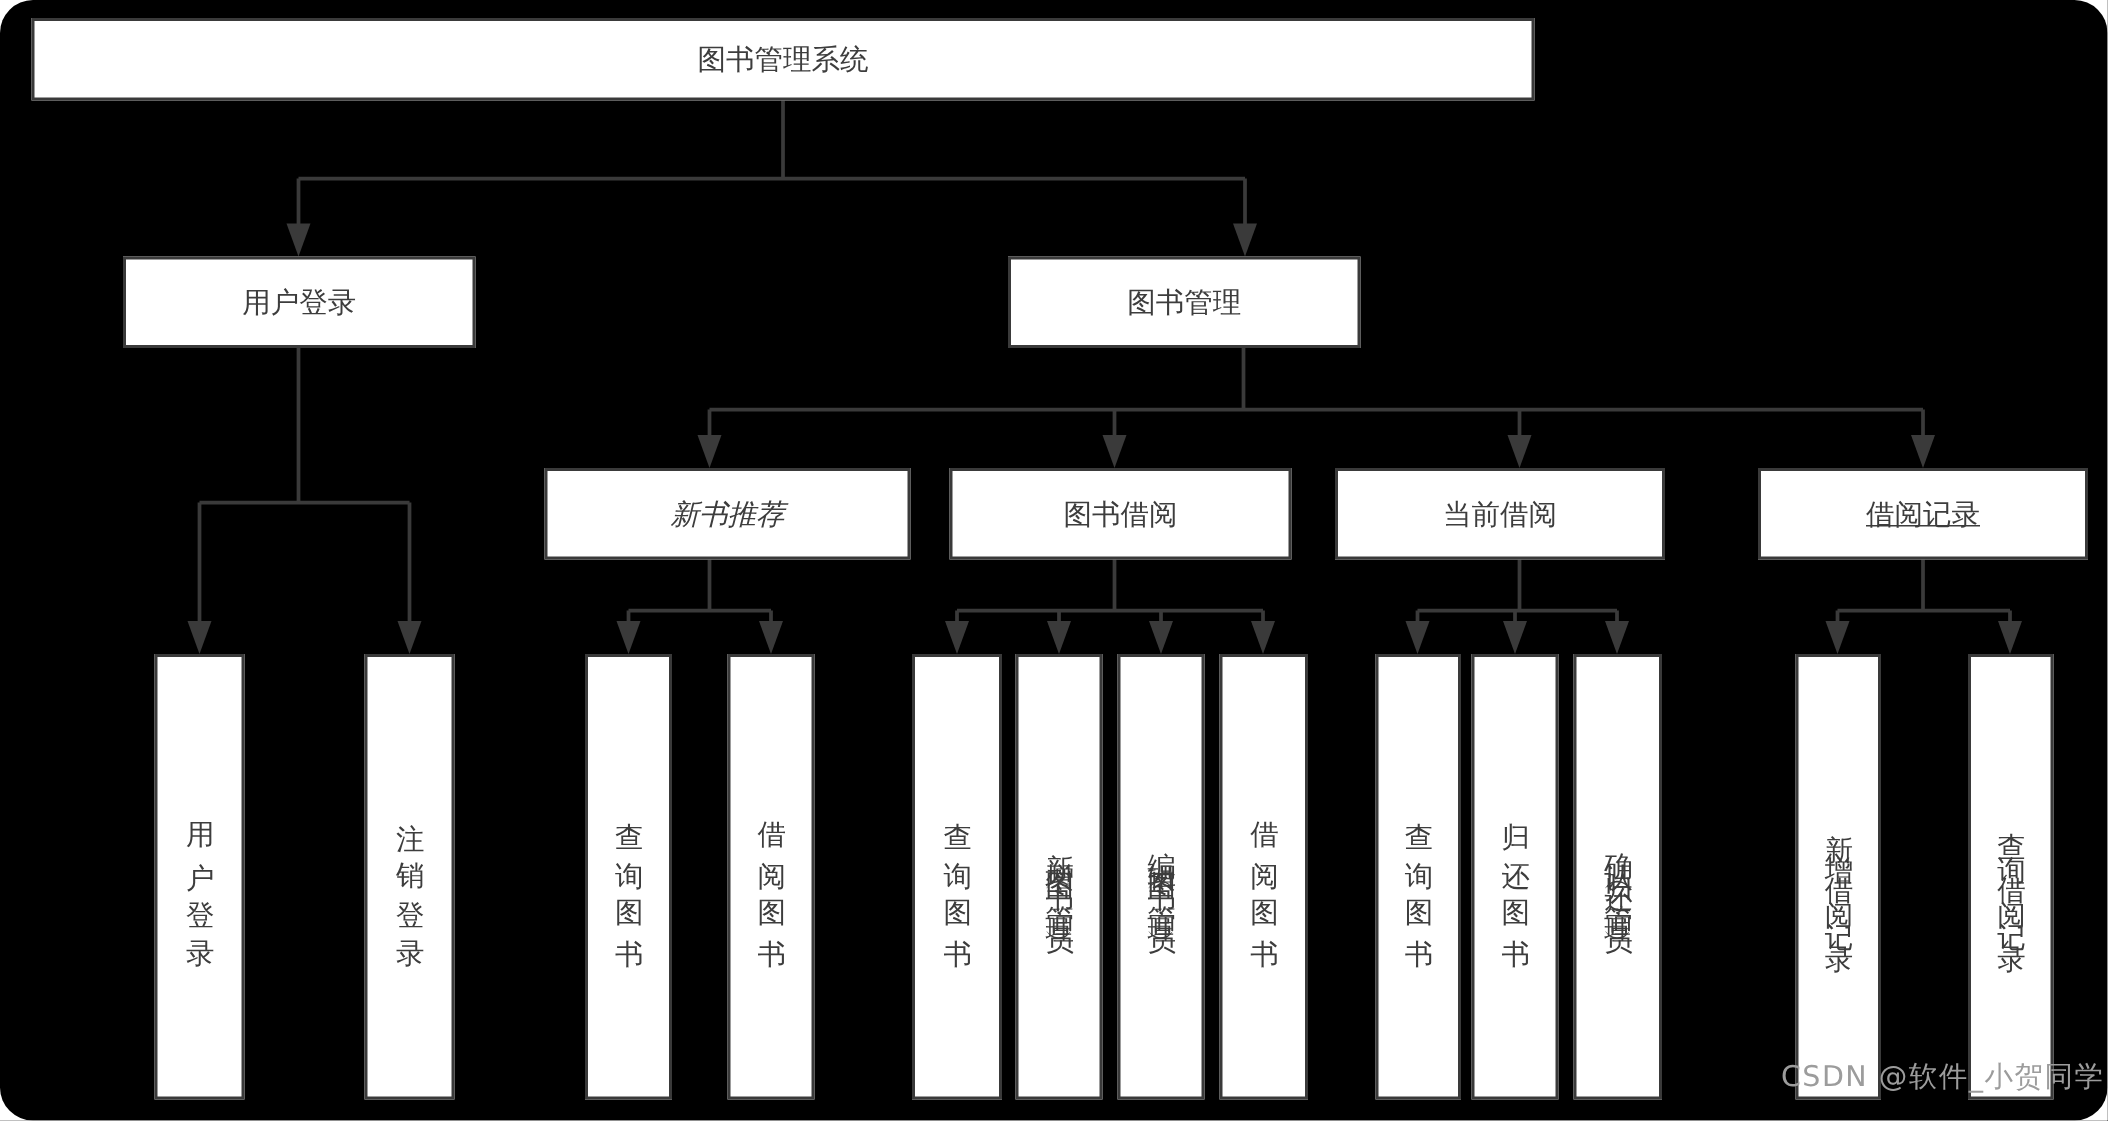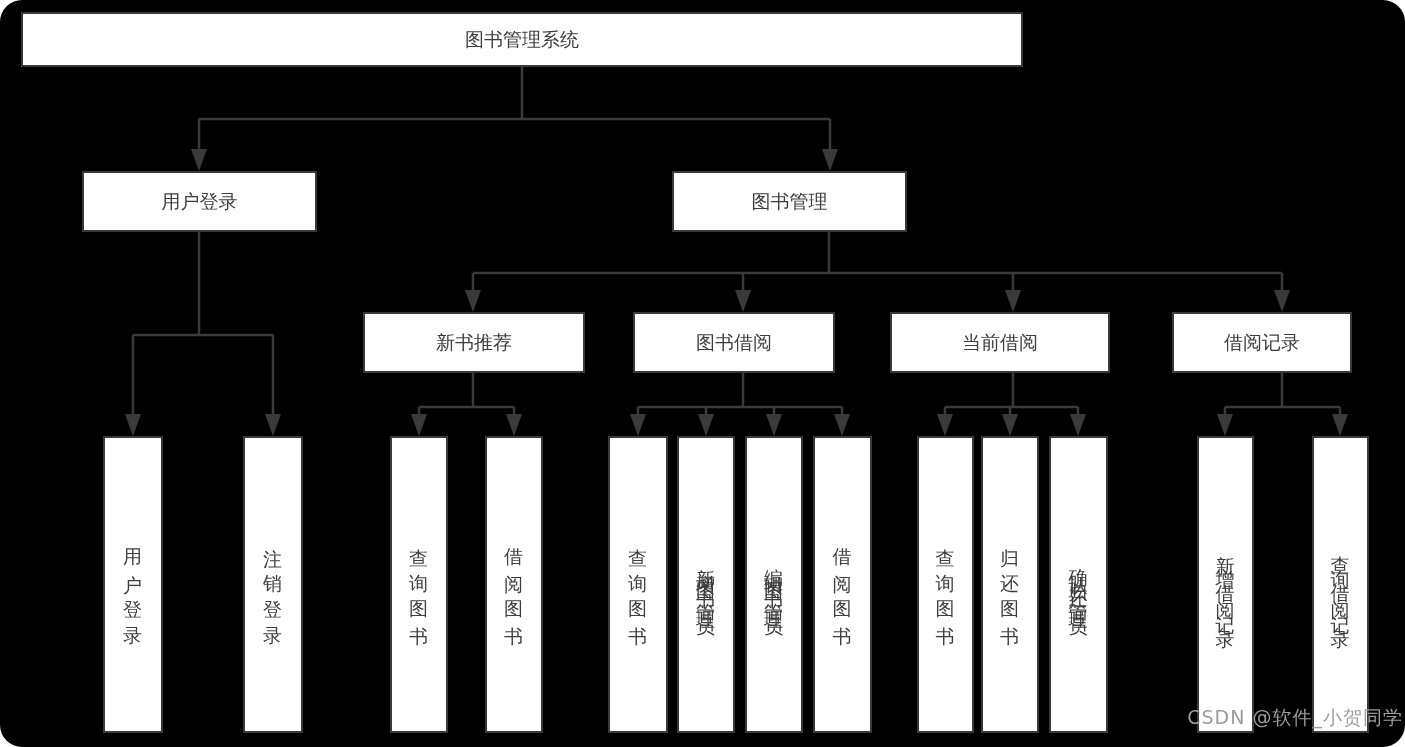--- a/index.html
+++ b/index.html
@@ -91,24 +91,24 @@
       <polygon points="1217,414 1233,414 1225,436"></polygon>
       <polygon points="1332,414 1348,414 1340,436"></polygon>
     </g>
   </svg>
 
   <div class="node root">图书管理系统</div>
 
   <div class="node lvl2" style="left:82px;">用户登录</div>
   <div class="node lvl2" style="left:672px;">图书管理</div>
 
-  <div class="node lvl3" style="left:363px;width:222px;">新书推荐</div>
-  <div class="node lvl3" style="left:633px;width:202px;">图书借阅</div>
+  <div class="node lvl3" style="left:363px;width:244px;font-style:italic;">新书推荐</div>
+  <div class="node lvl3" style="left:633px;width:228px;">图书借阅</div>
   <div class="node lvl3" style="left:890px;width:220px;">当前借阅</div>
-  <div class="node lvl3" style="left:1172px;width:180px;">借阅记录</div>
+  <div class="node lvl3" style="left:1172px;width:220px;text-decoration:underline;">借阅记录</div>
 
   <div class="node leaf sp-lg" style="left:103px;width:60px;">用户登录</div>
   <div class="node leaf sp-lg" style="left:243px;width:60px;">注销登录</div>
 
   <div class="node leaf sp-lg" style="left:390px;width:58px;">查询图书</div>
   <div class="node leaf sp-lg" style="left:485px;width:58px;">借阅图书</div>
 
   <div class="node leaf sp-lg" style="left:608px;width:60px;">查询图书</div>
   <div class="node leaf sp-sm" style="left:677px;width:58px;">新增图书（管理员）</div>
   <div class="node leaf sp-sm" style="left:745px;width:58px;">编辑图书（管理员）</div>

